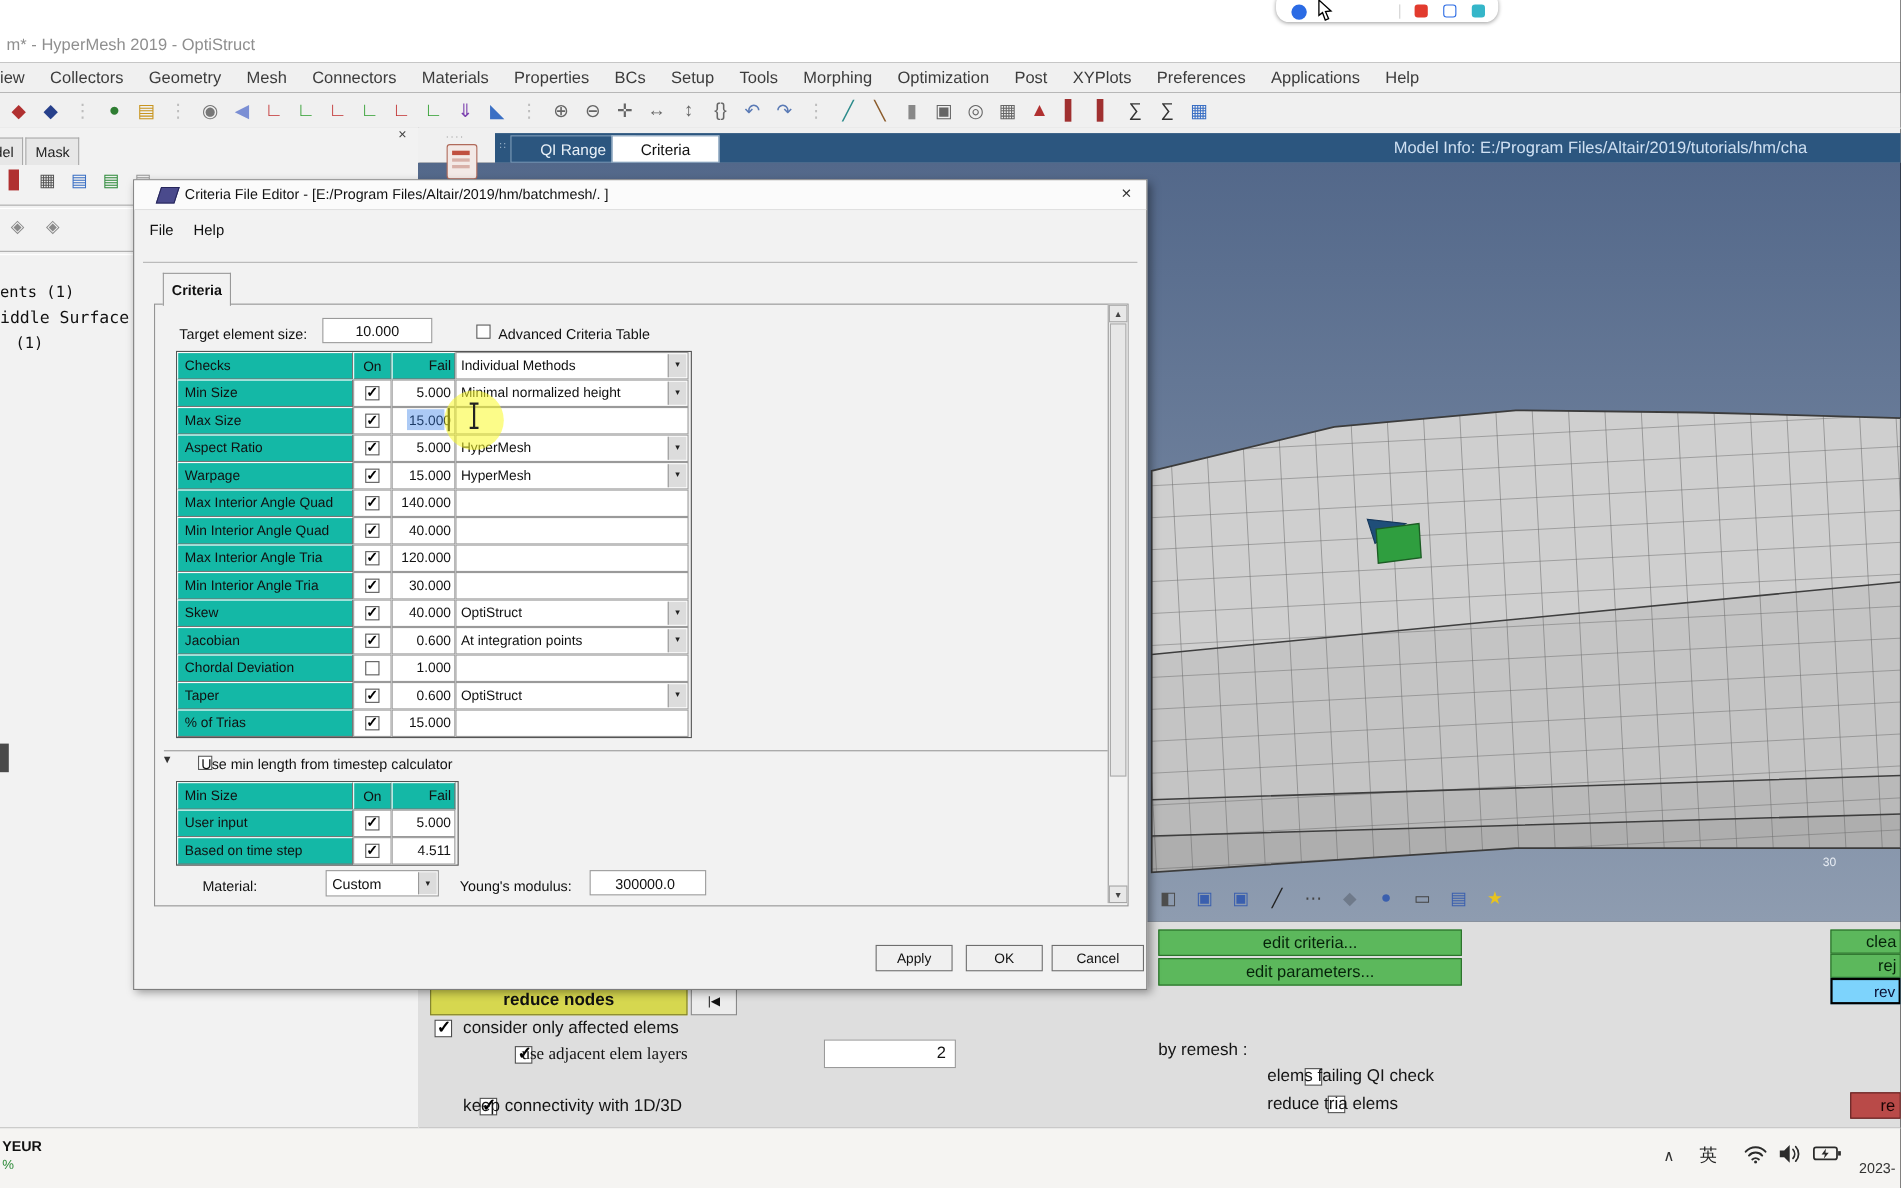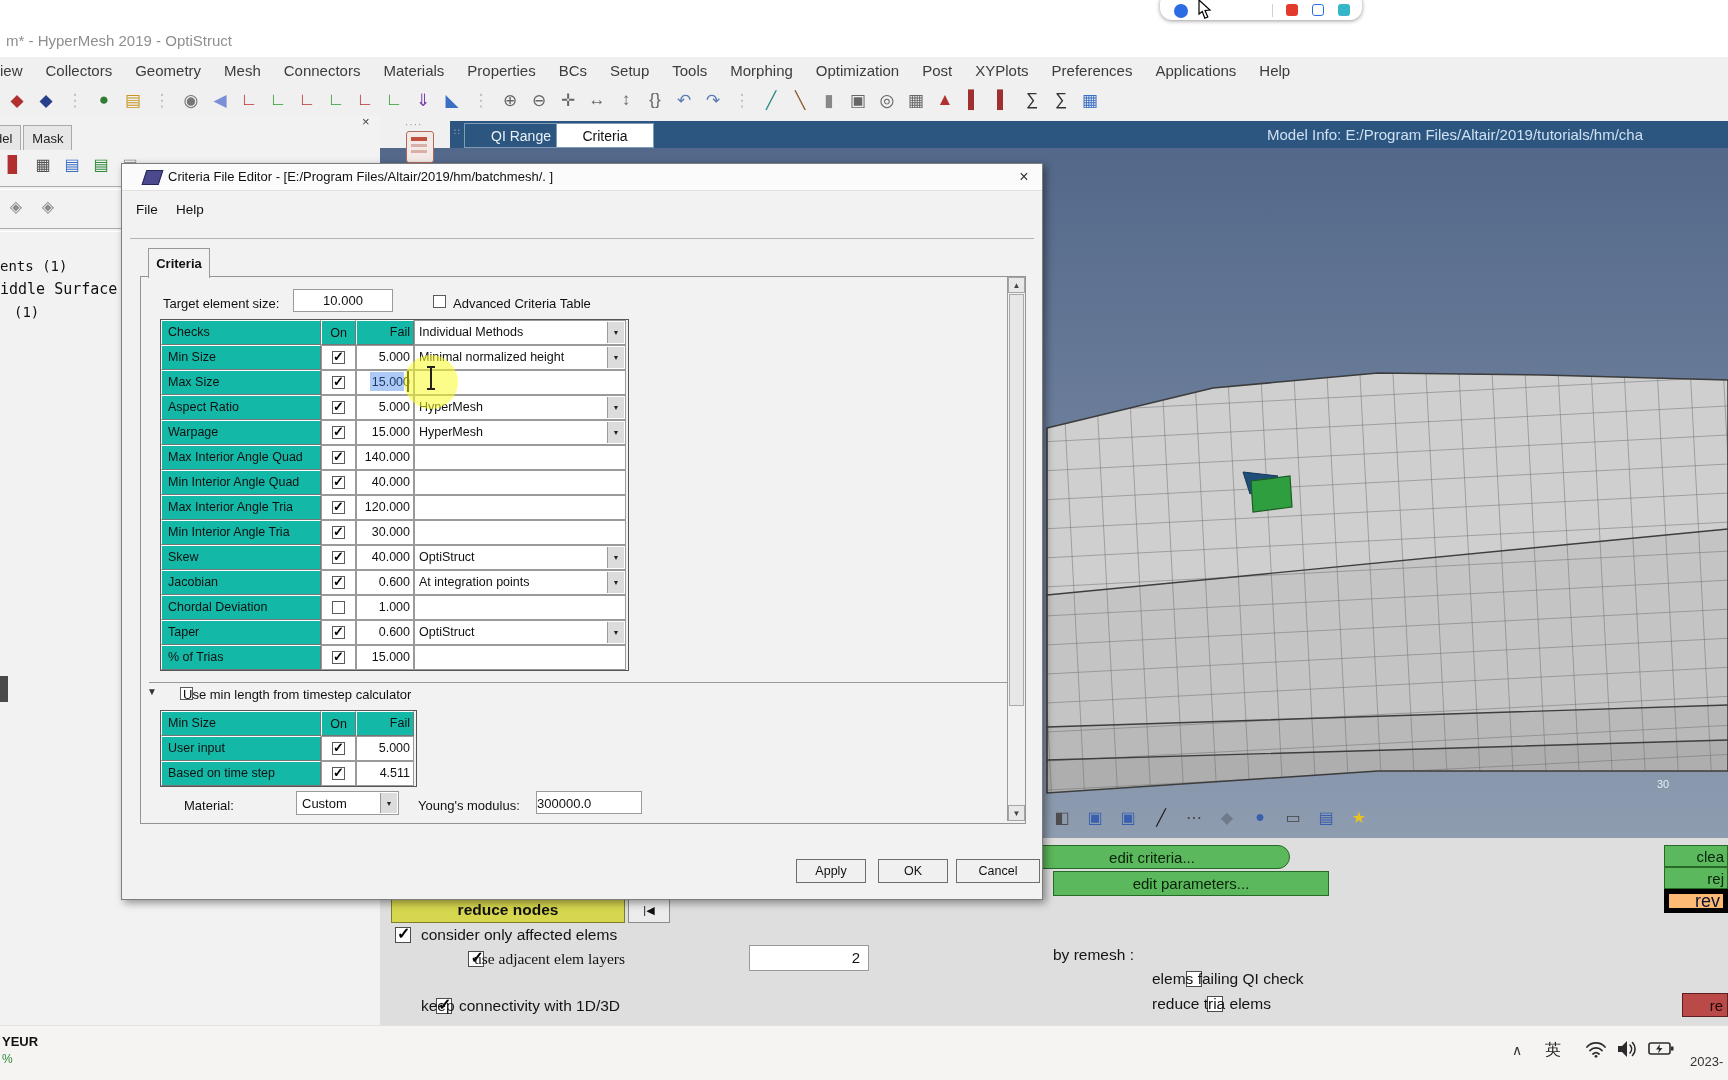--- a/index.html
+++ b/index.html
@@ -290,32 +290,32 @@
     <div class="a" style="left:248px;top:59px;width:40px;height:24px;background:#ececec;border:1px solid #8a8a8a;display:flex;align-items:center;justify-content:center;font-size:11px;color:#111;">|◀</div>
     
     <span class="a cb2 checked" style="left:15px;top:89px;"></span>
     <span class="a plabel" style="left:41px;top:88px;">consider only affected elems</span>
     <span class="a cb2 checked" style="left:68px;top:113px;"></span>
     <span class="a plabel" style="left:94px;top:112px;font-family:Liberation Serif, serif;">use adjacent elem layers</span>
     <div class="a" style="left:369px;top:107px;width:120px;height:26px;background:#fff;border:1px solid #9a9a9a;font-size:15px;color:#111;text-align:right;padding-right:8px;box-sizing:border-box;line-height:24px;">2</div>
     <span class="a cb2 checked" style="left:15px;top:160px;"></span>
     <span class="a plabel" style="left:41px;top:159px;">keep connectivity with 1D/3D</span>
     
-    <div class="a greenbtn" style="left:634px;top:7px;width:276px;height:24px;border-radius:12px;">edit criteria...</div>
+    <div class="a greenbtn" style="left:673px;top:7px;width:276px;height:24px;">edit criteria...</div>
     <div class="a greenbtn" style="left:673px;top:33px;width:276px;height:25px;">edit parameters...</div>
     
     <span class="a plabel" style="left:673px;top:108px;">by remesh :</span>
     <span class="a cb2" style="left:745px;top:133px;"></span>
     <span class="a plabel" style="left:772px;top:132px;">elems failing QI check</span>
     <span class="a cb2" style="left:745px;top:158px;"></span>
     <span class="a plabel" style="left:772px;top:157px;">reduce tria elems</span>
     
     <div class="a greenbtn" style="left:1284px;top:7px;width:64px;height:22px;justify-content:flex-end;padding-right:3px;">clea</div>
     <div class="a greenbtn" style="left:1284px;top:29px;width:64px;height:22px;justify-content:flex-end;padding-right:3px;">rej</div>
-    <div class="a" style="left:1284px;top:51px;width:64px;height:24px;background:#fdba74;border:5px solid #000000;display:flex;align-items:center;justify-content:flex-end;padding-right:3px;font-size:18px;color:#0a0f33;box-sizing:border-box;">rev</div>
+    <div class="a" style="left:1284px;top:51px;width:64px;height:24px;background:#7dd3fc;border:2px solid #000000;display:flex;align-items:center;justify-content:flex-end;padding-right:3px;font-size:14px;color:#0a0f33;box-sizing:border-box;">rev</div>
     <div class="a" style="left:1302px;top:155px;width:46px;height:24px;background:#b94a48;border:1px solid #5c1f1f;display:flex;align-items:center;justify-content:flex-end;padding-right:4px;font-size:15px;color:#1c0505;box-sizing:border-box;">re</div>
   </div>
 
   <div class="a" id="dialog">
     <div class="a" id="dlg-titlebar">
       <div class="a" id="dlg-icon"></div>
       <div class="a" id="dlg-title">Criteria File Editor - [E:/Program Files/Altair/2019/hm/batchmesh/. ]</div>
       <div class="a" id="dlg-close">×</div>
     </div>
     <span class="a dlg-menu" style="left:14px;top:38px;">File</span>
@@ -538,21 +538,21 @@
           </div>
 
       </div>
 
       <span class="a" style="left:43px;top:521px;">Material:</span>
       <div class="a vc" style="left:155px;top:514px;width:103px;height:24px;padding:4px 0 0 5px;position:absolute;">
         <span>Custom</span>
         <span class="dd">▼</span>
       </div>
       <span class="a" style="left:277px;top:521px;">Young's modulus:</span>
-      <div class="a vc" style="left:395px;top:514px;width:106px;height:23px;text-align:left;padding:4px 5px 0 0;">300000.0</div>
+      <div class="a vc" style="left:395px;top:514px;width:106px;height:23px;text-align:center;padding:4px 5px 0 0;">300000.0</div>
 
       
       <div class="a" style="left:866px;top:0;width:17px;height:544px;background:#f1f1f1;border-left:1px solid #9a9a9a;">
         <div class="a sb-btn" style="left:0;top:0;width:17px;height:16px;">▲</div>
         <div class="a" style="left:1px;top:17px;width:15px;height:412px;background:#e7e7e7;border:1px solid #aaa;box-sizing:border-box;"></div>
         <div class="a sb-btn" style="left:0;top:528px;width:17px;height:16px;">▼</div>
       </div>
     </div>
 
     <div class="a win-btn" style="left:674px;top:695px;width:70px;height:24px;">Apply</div>

